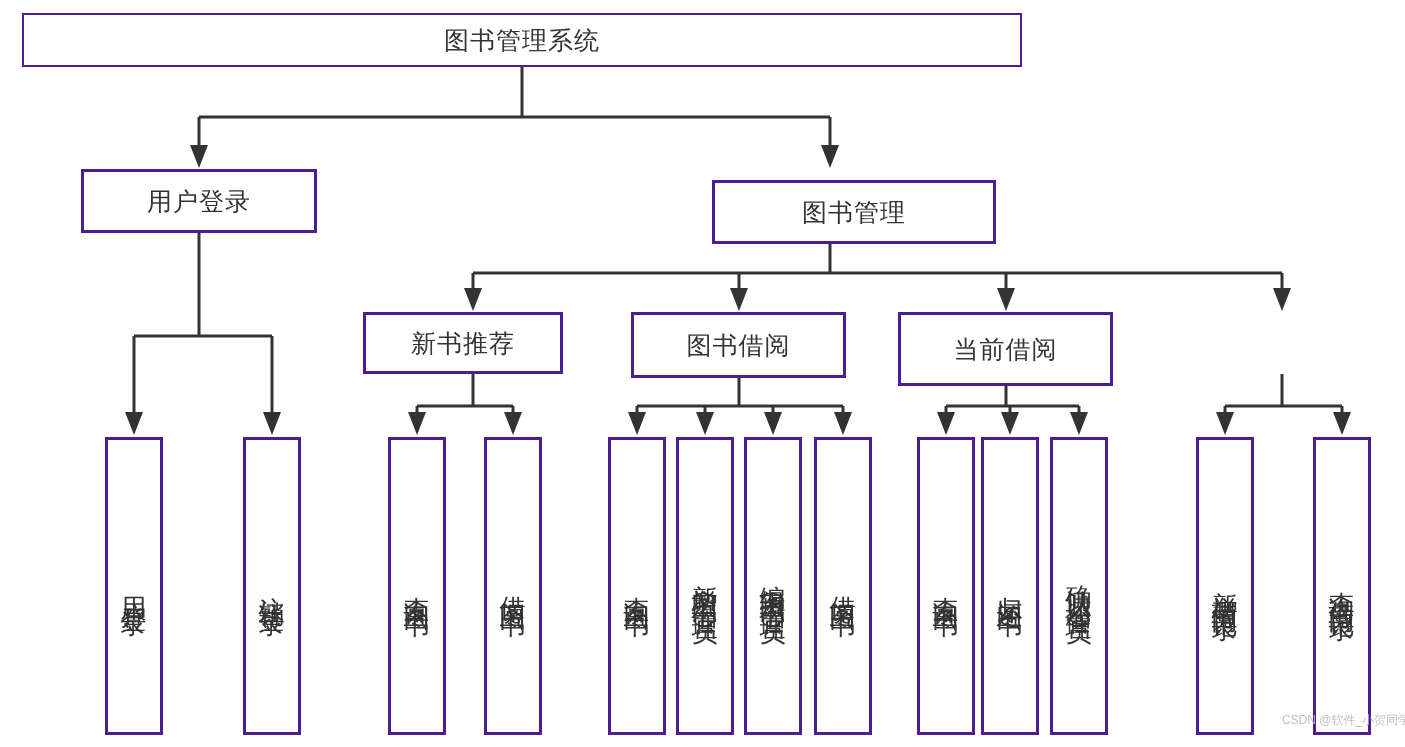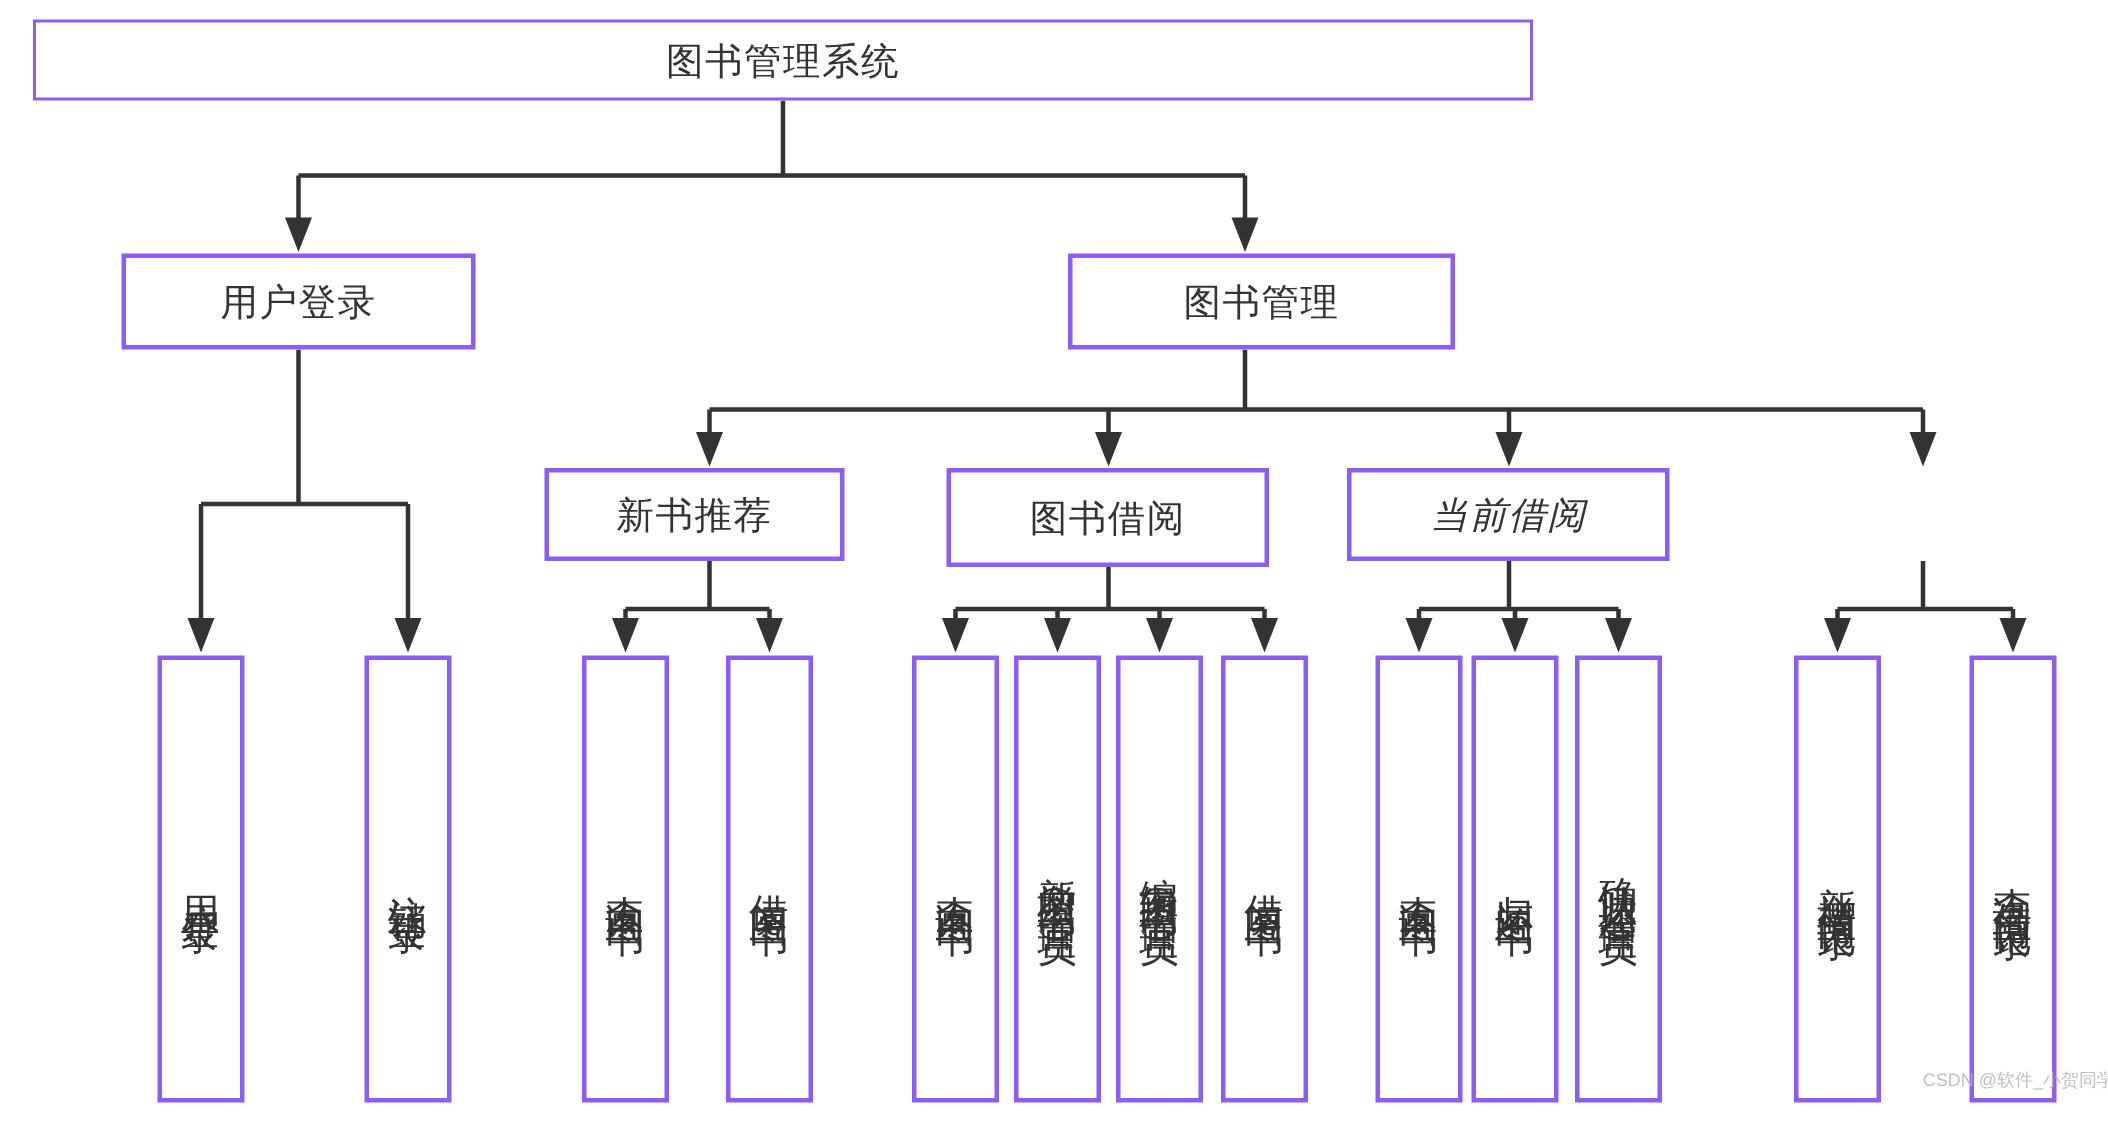--- a/index.html
+++ b/index.html
@@ -18,21 +18,21 @@
   .connectors {
     position: absolute;
     left: 0;
     top: 0;
     z-index: 1;
   }
   .node {
     position: absolute;
     box-sizing: border-box;
     background: #ffffff;
-    border: 3px solid #8b5cf6;
+    border: 3px solid #4c1d95;
     color: #333333;
     display: flex;
     align-items: center;
     justify-content: center;
     z-index: 2;
   }
   .hbox {
     font-size: 25px;
     letter-spacing: 1px;
   }
@@ -121,31 +121,31 @@
     </g>
   </svg>
 
   <div class="node hbox root" style="left:22px; top:13px; width:1000px; height:54px;">
     <span>图书管理系统</span>
   </div>
 
   <div class="node hbox" style="left:81px; top:169px; width:236px; height:64px;">
     <span>用户登录</span>
   </div>
-  <div class="node hbox" style="left:712px; top:169px; width:258px; height:64px;">
+  <div class="node hbox" style="left:712px; top:180px; width:284px; height:64px;">
     <span>图书管理</span>
   </div>
 
   <div class="node hbox" style="left:363px; top:312px; width:200px; height:62px;">
     <span>新书推荐</span>
   </div>
   <div class="node hbox" style="left:631px; top:312px; width:215px; height:66px;">
     <span>图书借阅</span>
   </div>
-  <div class="node hbox" style="left:898px; top:312px; width:215px; height:62px;font-style:italic;">
+  <div class="node hbox" style="left:898px; top:312px; width:215px; height:74px;">
     <span>当前借阅</span>
   </div>
 
   <div class="node vbox" style="left:105px;">
     <span class="vtext">用户登录</span>
   </div>
   <div class="node vbox" style="left:243px;">
     <span class="vtext">注销登录</span>
   </div>
 

